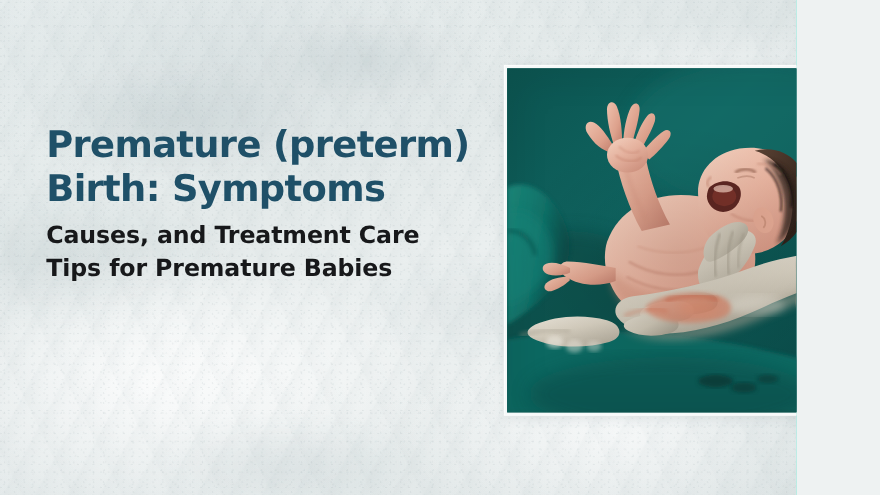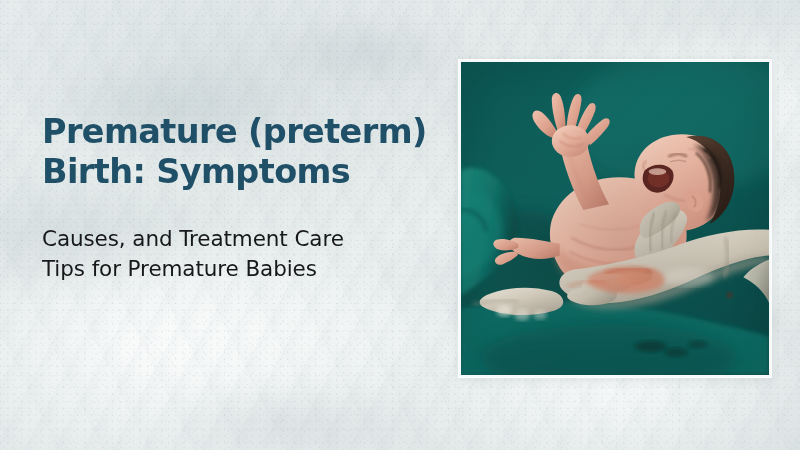--- a/index.html
+++ b/index.html
@@ -9,21 +9,21 @@
   body {
     width: 800px;
     height: 450px;
     overflow: hidden;
     font-family: "Liberation Sans", sans-serif;
     background: #eef2f2;
   }
 
   #banner {
     position: relative;
-    width: 800px;
+    width: 724px;
     height: 450px;
     overflow: hidden;
     background-color: #5eead4;
   }
 
   
   .bg-base {
     position: absolute;
     inset: 0;
     background:
@@ -91,23 +91,23 @@
     margin: 0;
     font-family: "DejaVu Sans", sans-serif;
     font-weight: bold;
     font-size: 33.5px;
     line-height: 1.20;
     letter-spacing: -0.6px;
     color: #1f5068;
     white-space: pre-line;
   }
   .subhead {
-    margin: 32px 0 0 0;
+    margin: 8px 0 0 0;
     font-family: "DejaVu Sans", sans-serif;
-    font-weight: normal;
+    font-weight: bold;
     font-size: 21.5px;
     line-height: 1.40;
     letter-spacing: -0.1px;
     color: #17181a;
     white-space: pre-line;
   }
 
   
   .photo-frame {
     position: absolute;

